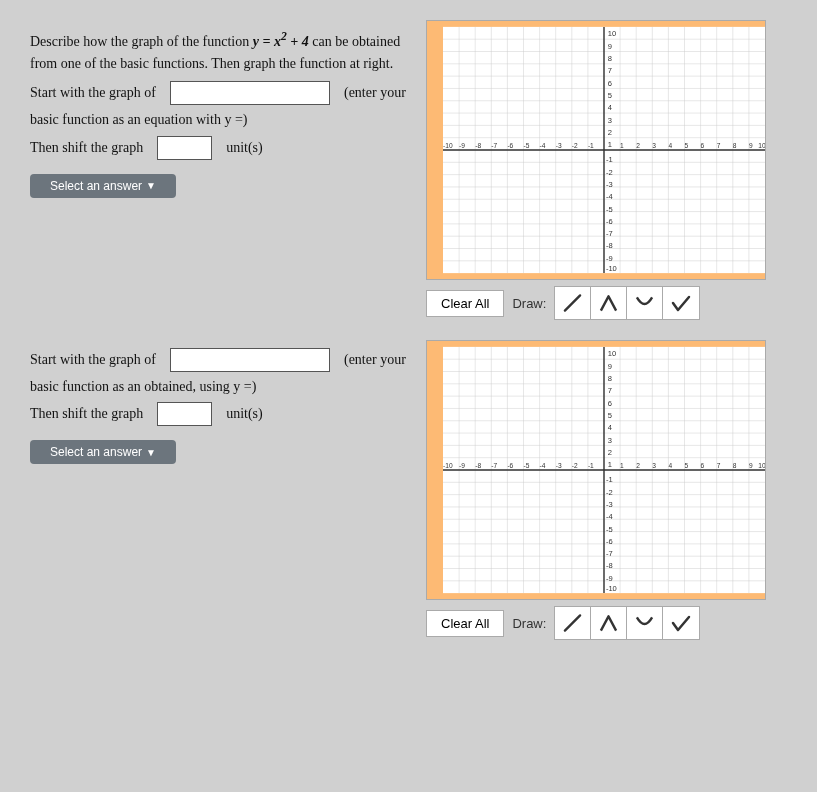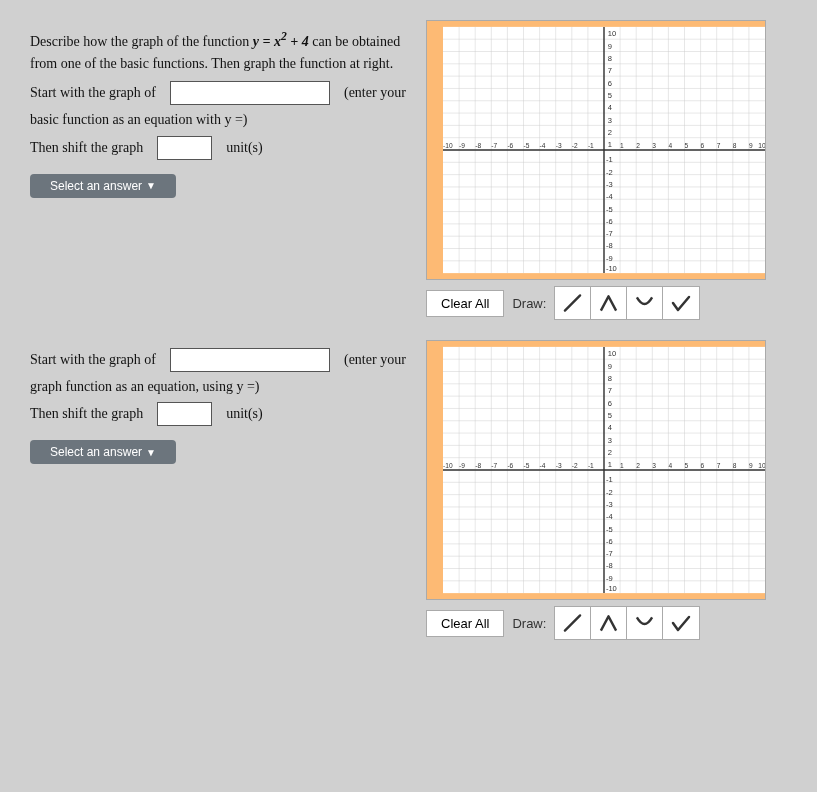--- a/index.html
+++ b/index.html
@@ -309,21 +309,21 @@
   </div>
 
   <div class="problem-row">
     <div class="problem-text">
       <div class="input-line">
         <span>Start with the graph of</span>
         <input class="text-input" type="text" style="">
         <span>(enter your</span>
       </div>
       <div>
-        <span>graph function as an equation, using y =)</span>
+        <span>basic function as an obtained, using y =)</span>
       </div>
       <div class="input-line" style="margin-top:4px;">
         <span>Then shift the graph</span>
         <input class="small-input" type="text" style="">
         <span>unit(s)</span>
         <button class="select-btn">
           <span>Select an answer</span>
           <span class="arrow">▼</span>
         </button>
       </div>

